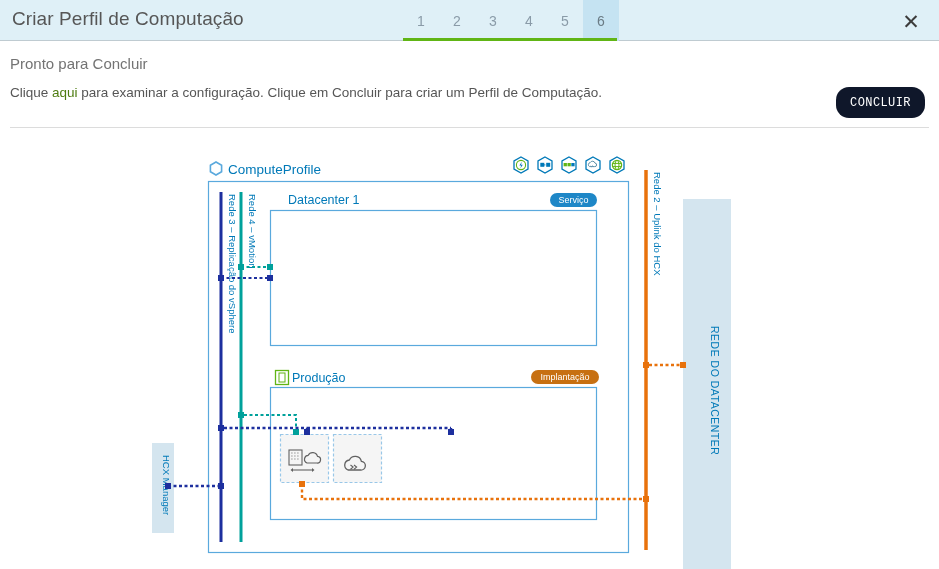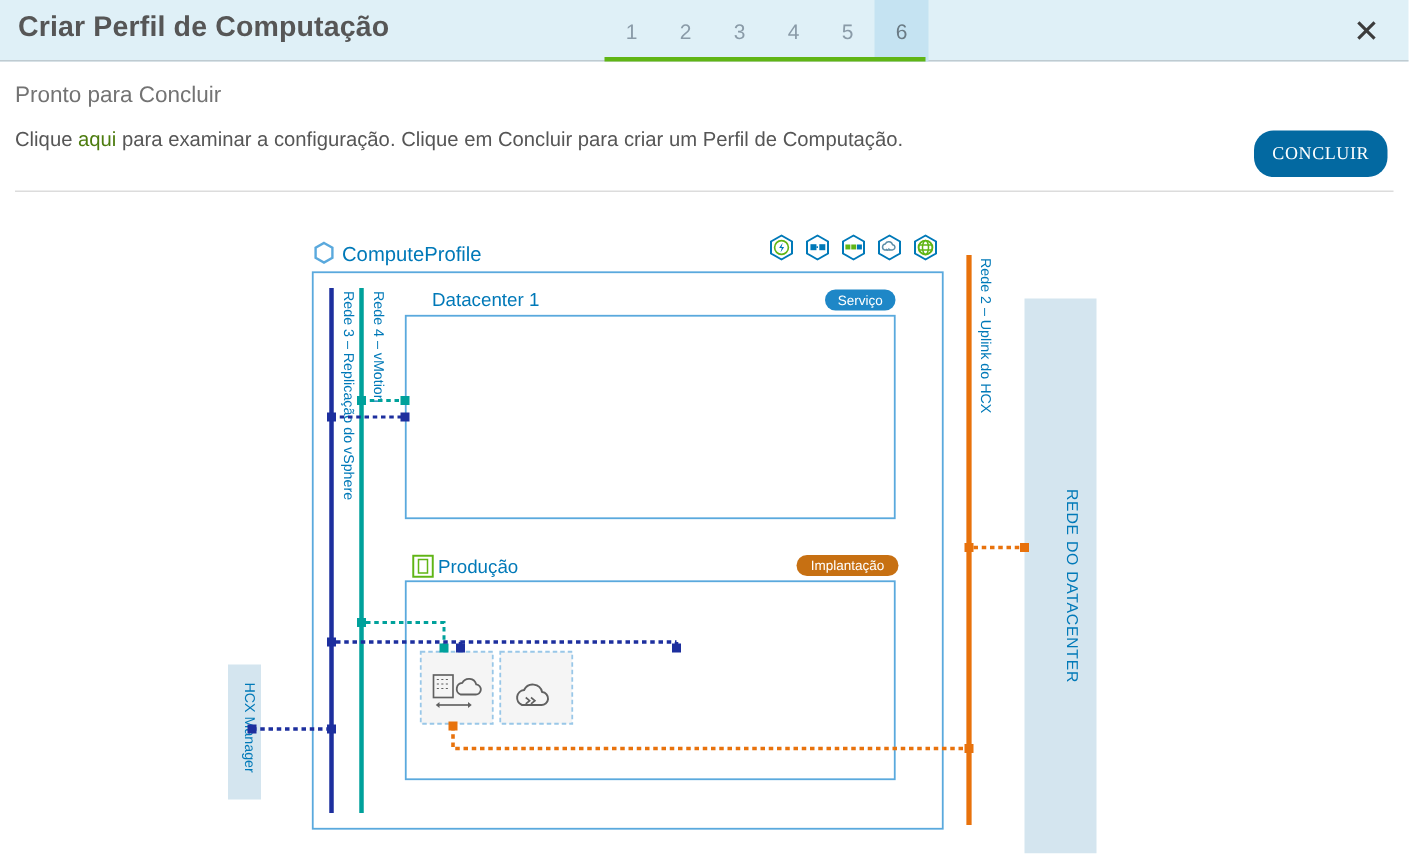--- a/index.html
+++ b/index.html
@@ -24,21 +24,21 @@
     width: 939px;
     height: 41px;
     background: #dff0f7;
     border-bottom: 1px solid #bfcbd1;
     box-sizing: border-box;
   }
   .wizard-title {
     position: absolute;
     left: 12px; top: 8px;
     font-size: 19px;
-    font-weight: 700;
+    font-weight: 400;
     color: #565656;
     letter-spacing: 0.1px;
     white-space: nowrap;
   }
   .steps {
     position: absolute;
     left: 403px; top: 0;
     height: 41px;
     display: flex;
   }
@@ -93,28 +93,28 @@
   }
   .ready-desc a {
     color: #4d7c0f;
     text-decoration: none;
     cursor: pointer;
   }
   .finish-btn {
     position: absolute;
     left: 836px; top: 87px;
     width: 89px; height: 31px;
-    background: #0369a1;
+    background: #0f172a;
     color: #ffffff;
     font-size: 12px;
     letter-spacing: 0.4px;
     border: none;
     border-radius: 13px;
     cursor: pointer;
-    font-family: Liberation Serif, serif;
+    font-family: Liberation Mono, monospace;
   }
   .content-divider {
     position: absolute;
     left: 10px; top: 127px;
     width: 919px;
     height: 1px;
     background: #dcdcdc;
   }
 
   

